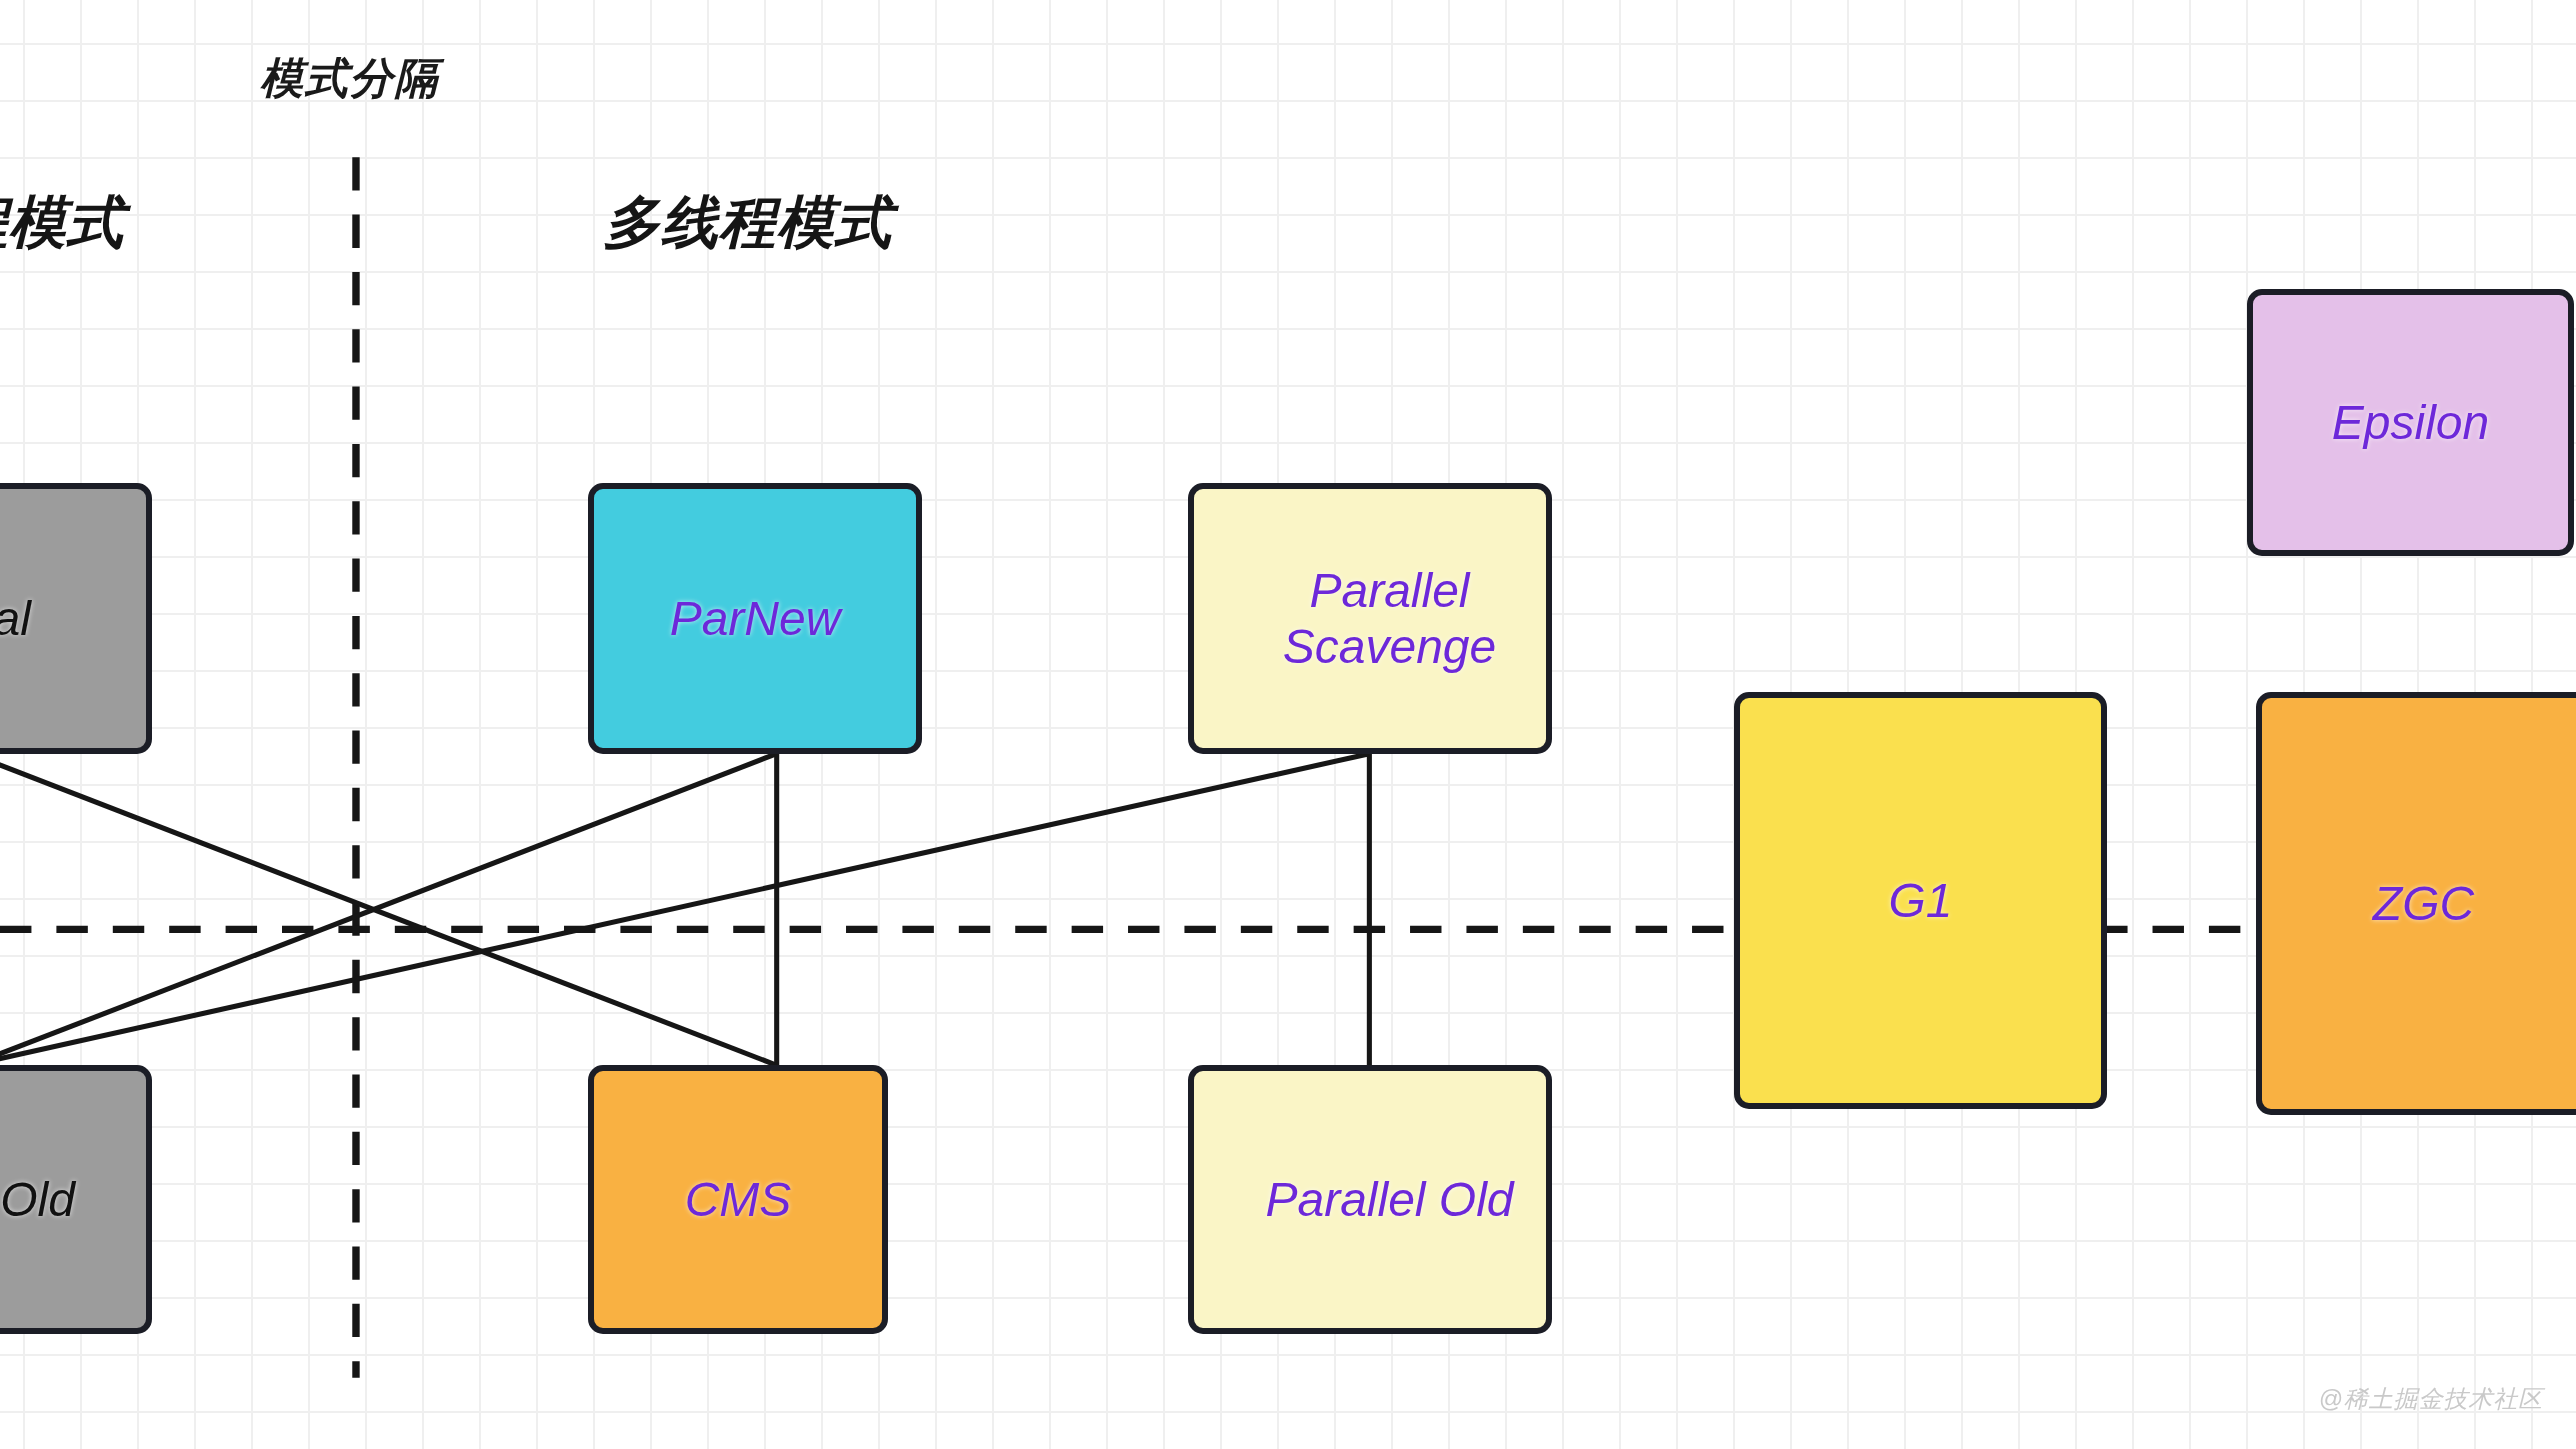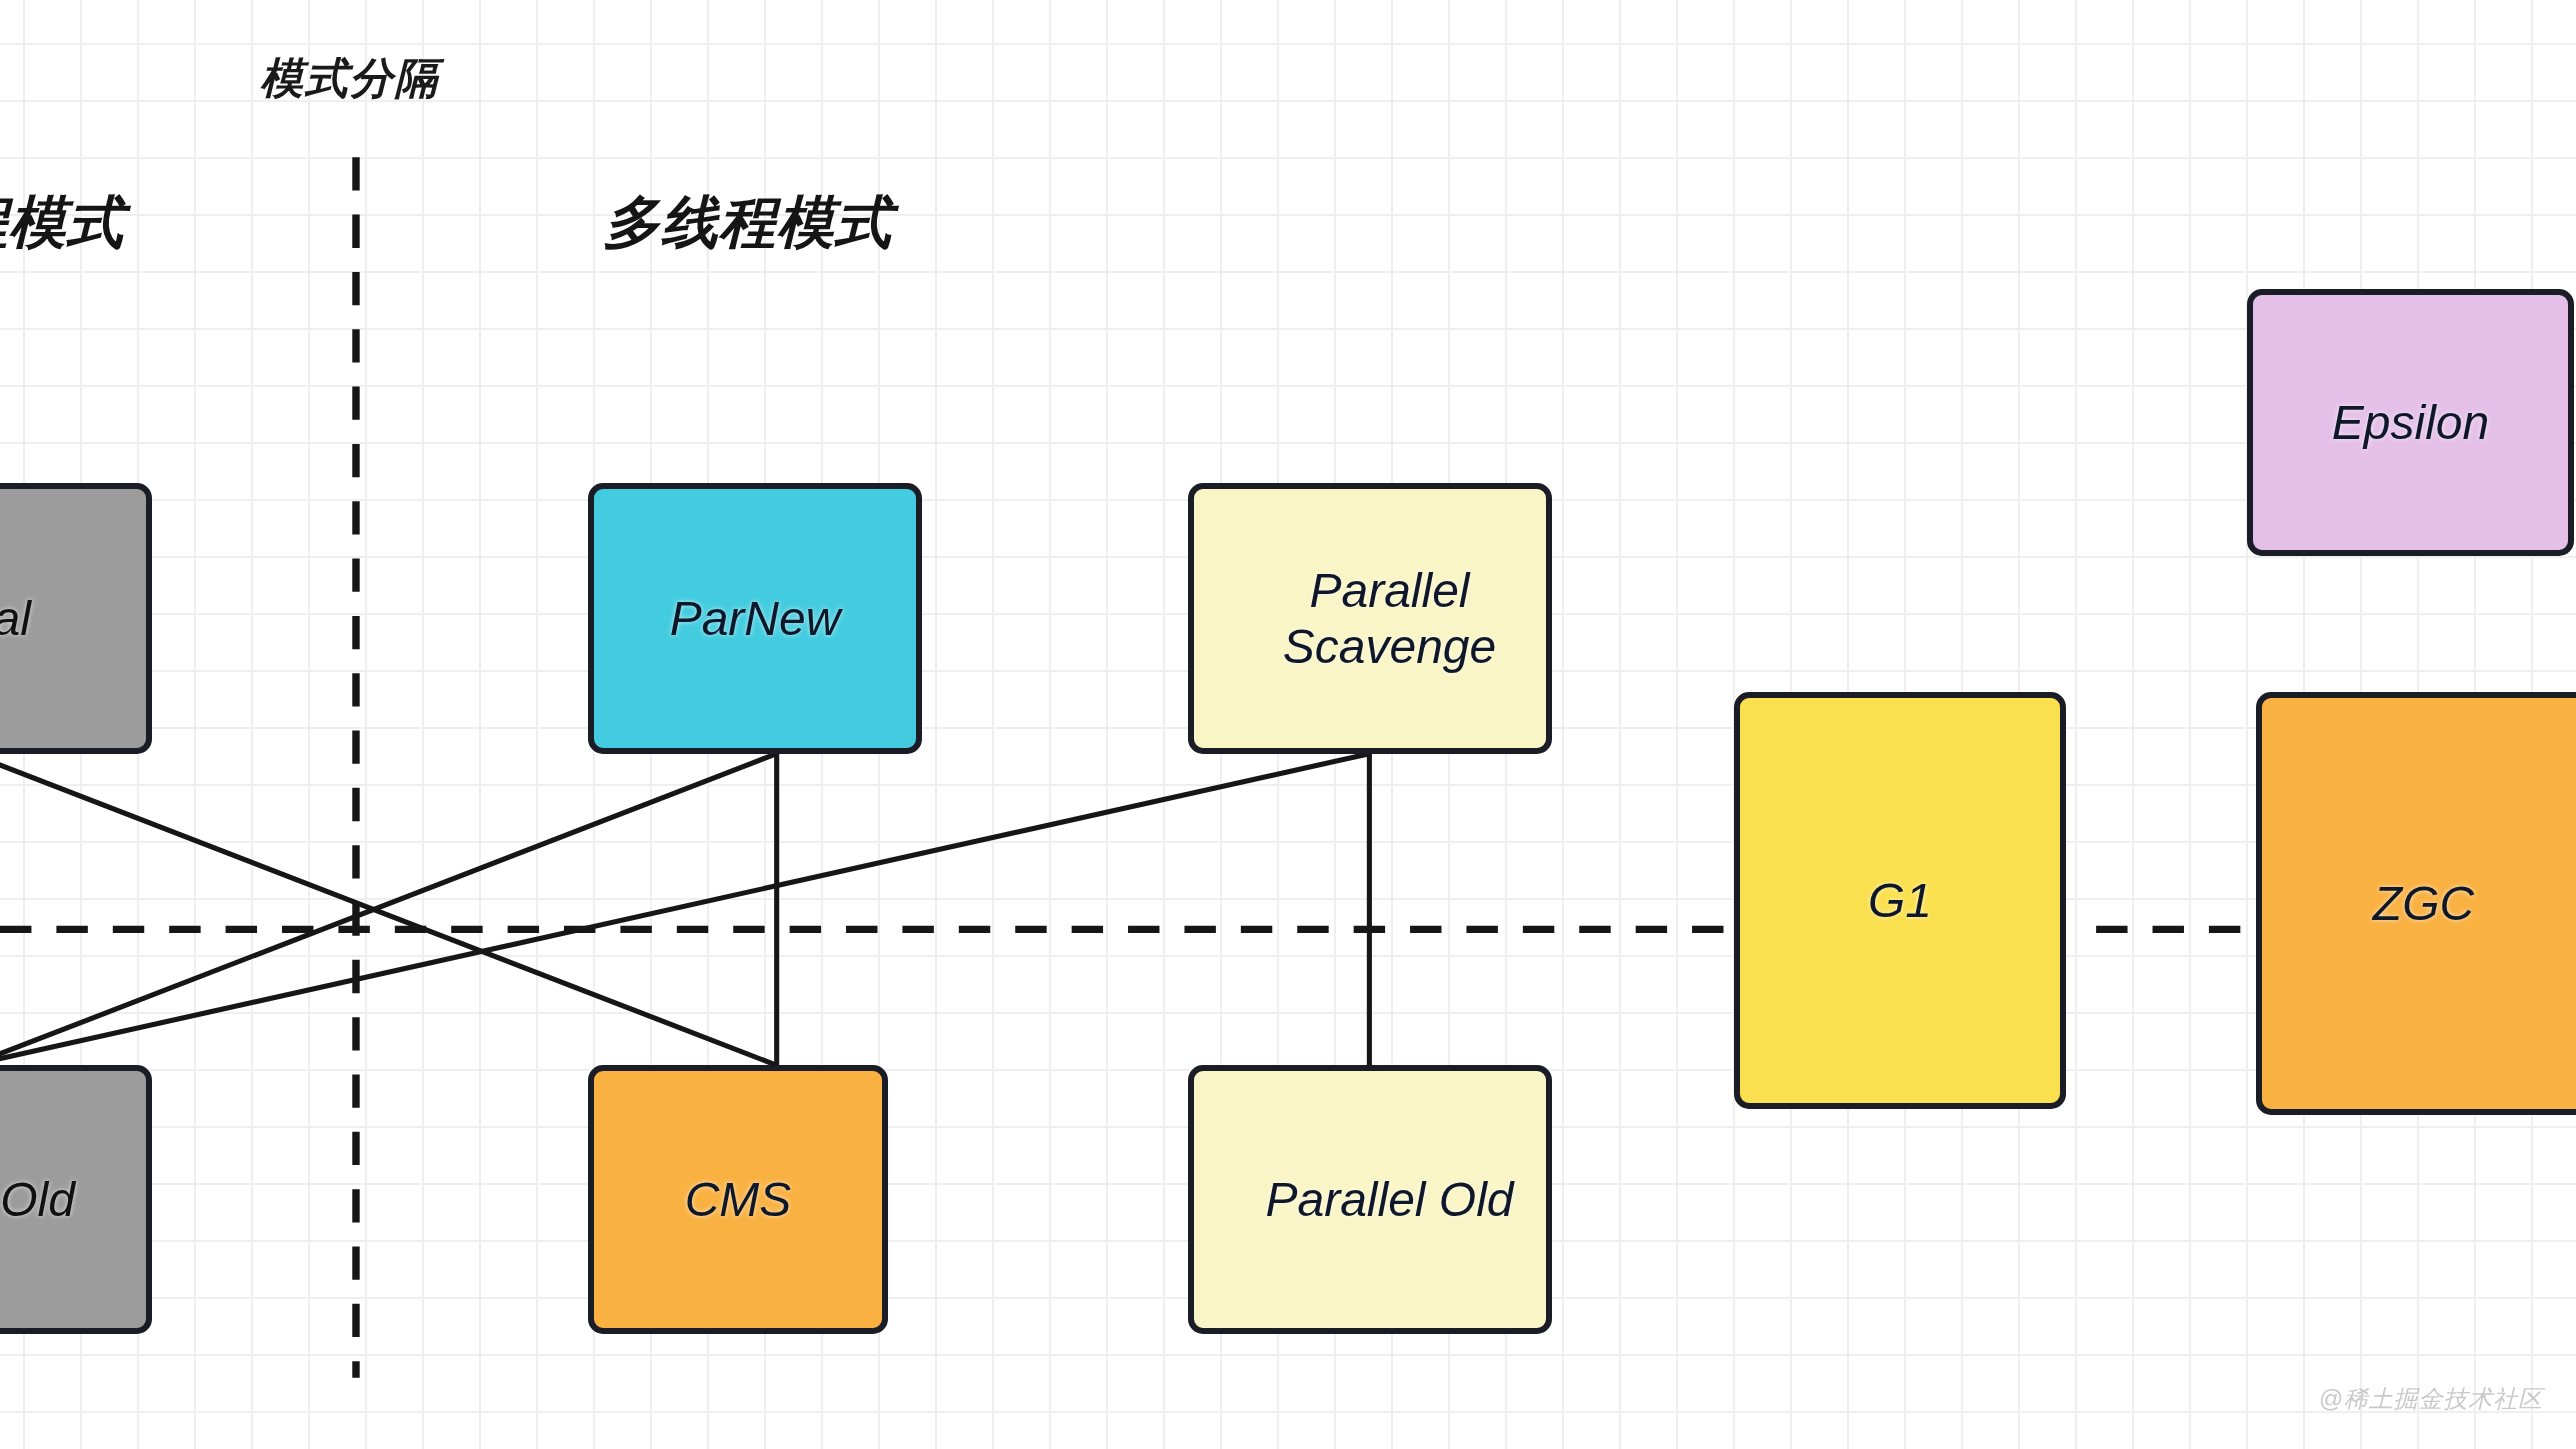--- a/index.html
+++ b/index.html
@@ -18,21 +18,21 @@
   }
   #wires{position:absolute;left:0;top:0;width:100%;height:100%;z-index:1;}
   .gc-box{
     position:absolute;
     box-sizing:border-box;
     border:6.5px solid #1b1d26;
     border-radius:15px;
     display:flex;align-items:center;justify-content:center;
     z-index:2;
     font-size:48px;
-    color:#0f172a;
+    color:#6d28d9;
     text-align:center;
     line-height:1.15;
     text-shadow:0 0 5.5px rgba(255,255,255,0.7);
   }
   .gc-box .lbl{display:block;}
   .gc-box .lbl.narrow{max-width:277px;}
   .fill-gray{background:#9c9c9c;color:#111111;}
   .fill-cyan{background:#43ccdf;}
   .fill-paleyellow{background:#faf5c6;padding-left:39px;}
   .fill-orange{background:#f9b142;}
@@ -40,21 +40,21 @@
   .fill-purple{background:#e4c0e9;}
 
   
   #box-serial       {left:-213px; top:483px;  width:365px; height:271px;}
   #box-parnew       {left:588px;  top:483px;  width:334px; height:271px;}
   #box-ps           {left:1188px; top:483px;  width:364px; height:271px;}
   #box-epsilon      {left:2247px; top:289px;  width:327px; height:267px;}
   #box-serial-old   {left:-213px; top:1065px; width:365px; height:269px;}
   #box-cms          {left:588px;  top:1065px; width:300px; height:269px;}
   #box-po           {left:1188px; top:1065px; width:364px; height:269px;}
-  #box-g1           {left:1734px; top:692px;  width:332px; height:417px;}
+  #box-g1           {left:1734px; top:692px;  width:373px; height:417px;}
   #box-zgc          {left:2256px; top:692px;  width:335px; height:423px;}
 
   .heading{
     position:absolute;z-index:3;
     color:#151515;font-weight:700;font-size:57px;letter-spacing:0.9px;
     white-space:nowrap;
   }
   #heading-left{left:-165px;top:185px;}
   #heading-right{left:603px;top:185px;}
   #separator-label{

